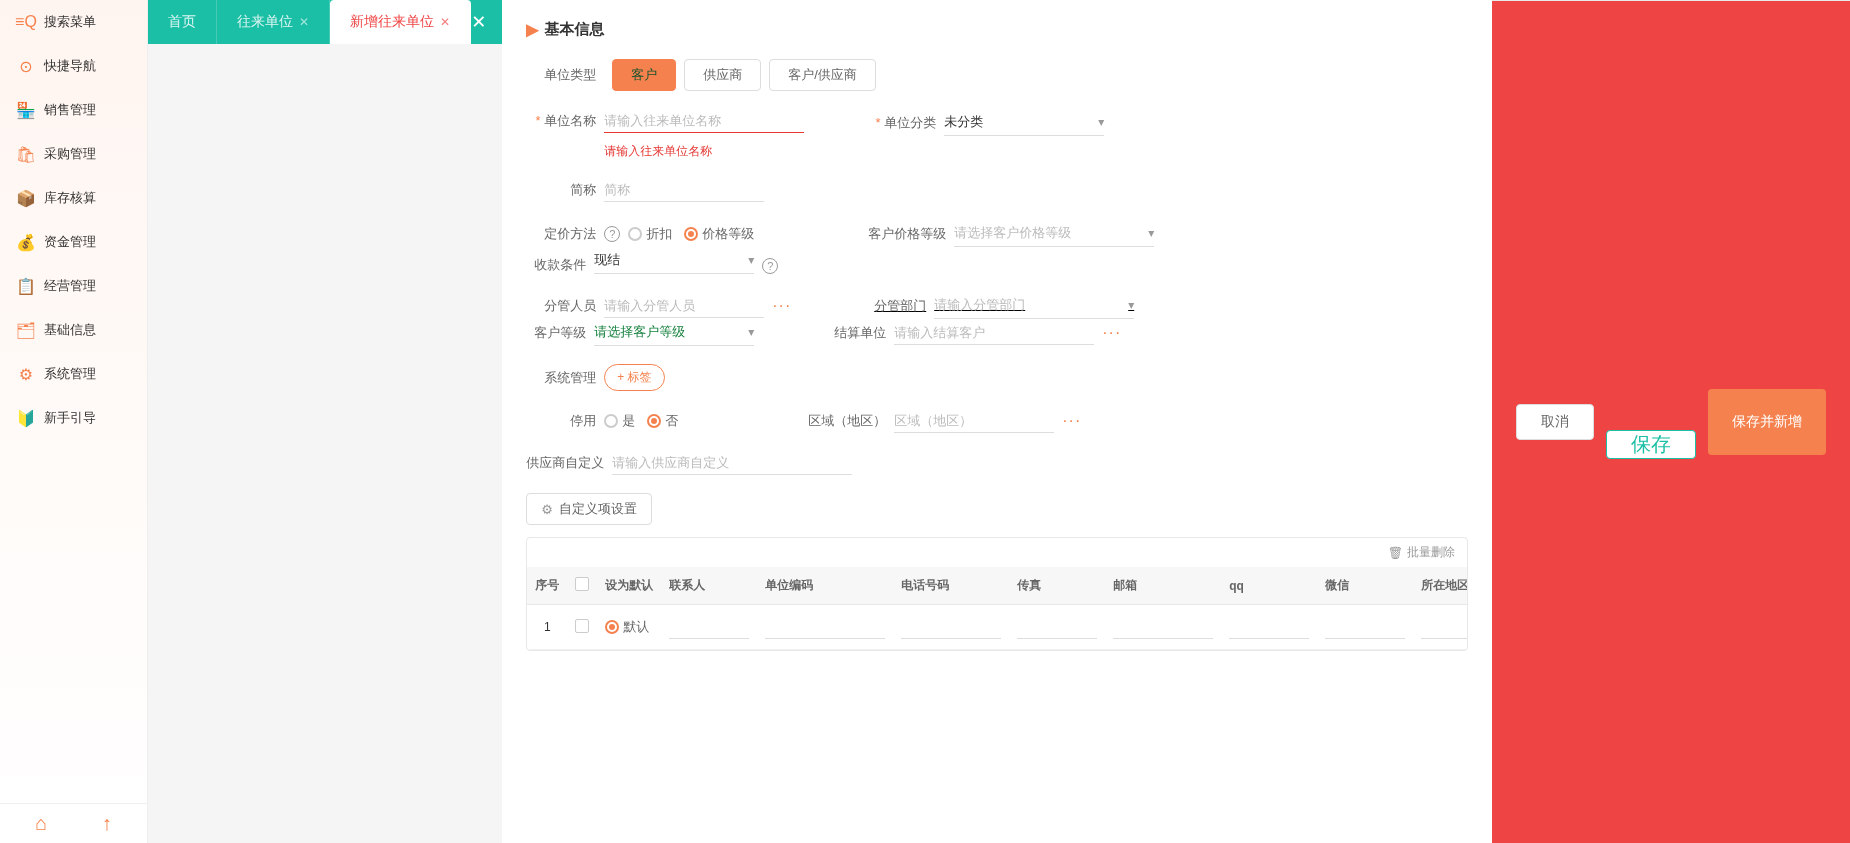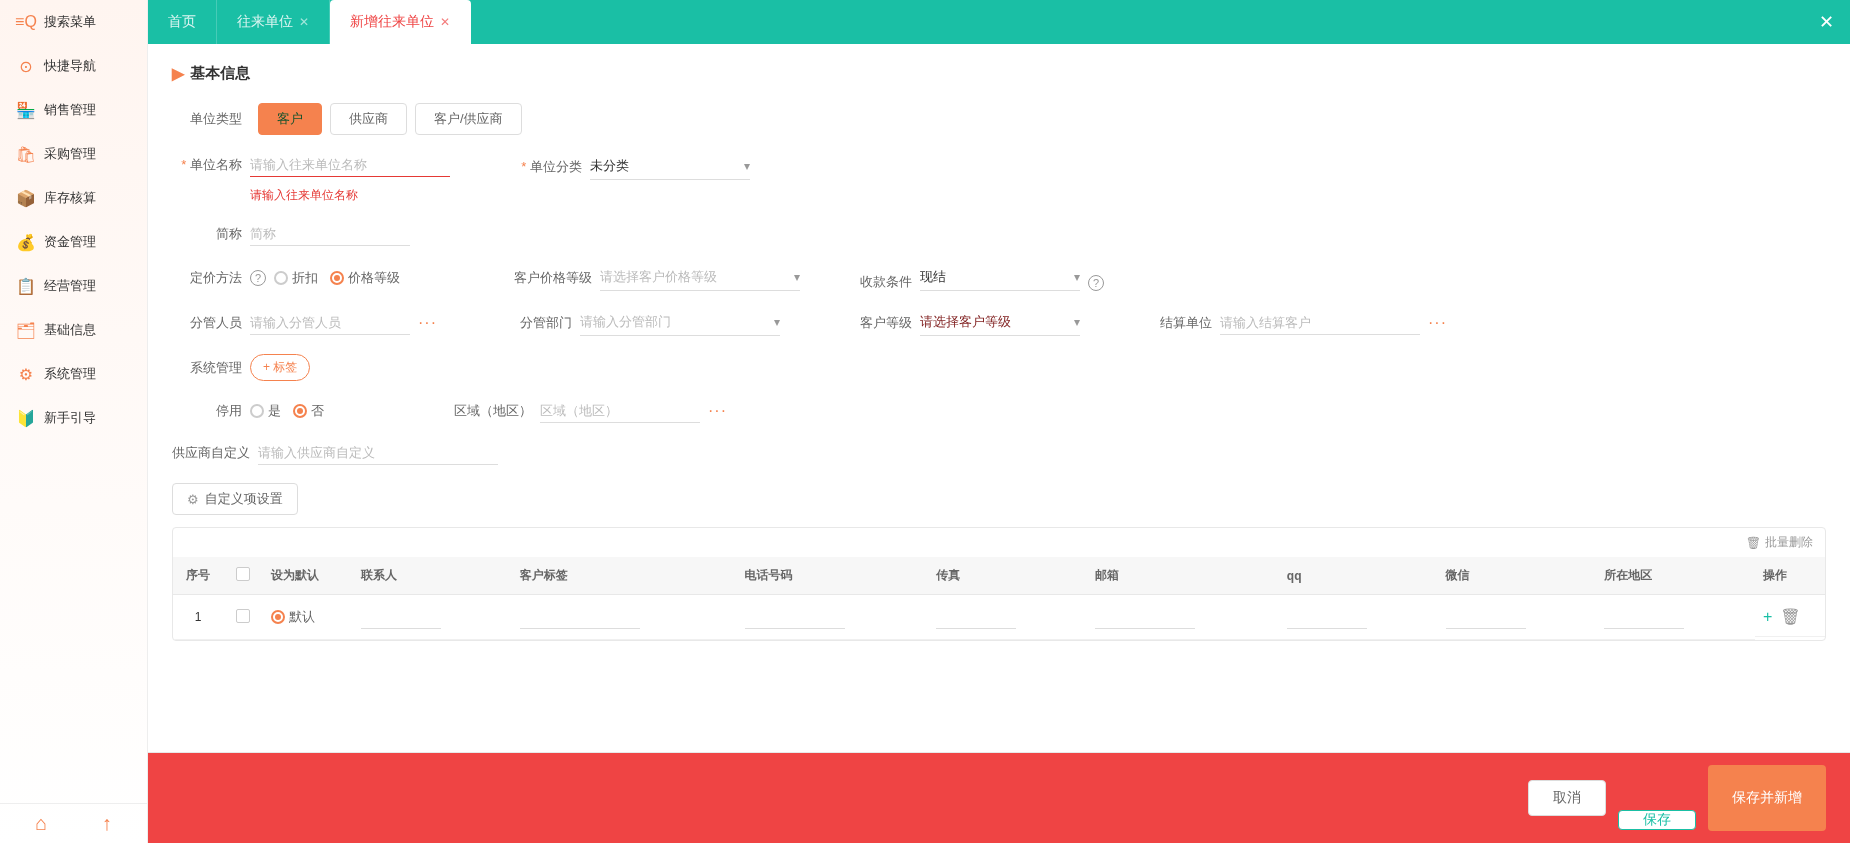--- a/index.html
+++ b/index.html
@@ -28,21 +28,21 @@
       margin-top: auto;
       border-top: 1px solid #eee;
       display: flex;
       align-items: center;
       justify-content: space-around;
       padding: 8px;
     }
     .sidebar-bottom-btn { cursor: pointer; color: #f5824e; font-size: 20px; }
 
     
-    .main { flex: 1; display: flex; flex-direction: column; overflow: hidden; }
+    .main { flex: 1; display: flex; flex-direction: row; overflow: hidden; }
 
     
     .tab-bar {
       background: #1abfa5;
       display: flex;
       align-items: center;
       height: 44px;
       padding-left: 0;
       flex-shrink: 0;
     }
@@ -228,21 +228,21 @@
       border-top: 1px solid #e8e8e8;
       flex-shrink: 0;
     }
     .btn-cancel {
       padding: 8px 24px; border: 1px solid #ddd; border-radius: 4px;
       background: #fff; color: #666; cursor: pointer; font-size: 14px;
     }
     .btn-save {
       padding: 0 24px; border: none; border-radius: 4px;
       background: #fff; color: #1abfa5; border: 1px solid #1abfa5;
-      cursor: pointer; font-size: 14px; margin-top: 44px;
+      cursor: pointer; font-size: 20px; margin-top: 44px;
     }
     .btn-save-add {
       padding: 24px 24px; border: none; border-radius: 4px;
       background: #f5824e; color: #fff; cursor: pointer; font-size: 14px;
     }
     .w160 { width: 160px; }
     .w200 { width: 200px; }
     .w240 { width: 240px; }
     .field-group {
       display: flex;
@@ -390,31 +390,31 @@
         <span class="help-icon">?</span>
       </div>
     </div>
 
     <div class="form-row" style="align-items:center; gap:0;">
       <div class="form-field" style="flex:0 0 340px; gap:8px;">
         <span class="form-label" style="min-width:70px; text-align:right;">分管人员</span>
         <input class="form-input w160" type="text" placeholder="请输入分管人员" style="">
         <span class="ellipsis-btn">···</span>
       </div>
-      <div class="form-field" style="flex:0 0 340px; gap:8px;">
+      <div class="form-field" style="flex:0 0 340px; gap:8px;text-decoration:underline;">
         <span class="form-label" style="min-width:60px; text-align:right;">分管部门</span>
         <div class="form-select w200">
           <span style="color:#bbb;">请输入分管部门</span>
           <span class="chevron">▾</span>
         </div>
       </div>
       <div class="form-field" style="flex:0 0 300px; gap:8px;">
         <span class="form-label" style="min-width:60px; text-align:right;">客户等级</span>
         <div class="form-select w160">
-          <span style="color:#7f1d1d;">请选择客户等级</span>
+          <span style="color:#15803d;">请选择客户等级</span>
           <span class="chevron">▾</span>
         </div>
       </div>
       <div class="form-field" style="flex:1; gap:8px;">
         <span class="form-label" style="min-width:60px; text-align:right;">结算单位</span>
         <input class="form-input w200" type="text" placeholder="请输入结算客户" style="">
         <span class="ellipsis-btn">···</span>
       </div>
     </div>
 
@@ -465,21 +465,21 @@
           <span>批量删除</span>
         </div>
       </div>
       <table>
         <thead>
           <tr>
             <th class="col-index">序号</th>
             <th class="col-checkbox"><div class="checkbox"></div></th>
             <th class="col-default">设为默认</th>
             <th>联系人</th>
-            <th>客户标签</th>
+            <th>单位编码</th>
             <th>电话号码</th>
             <th>传真</th>
             <th>邮箱</th>
             <th>qq</th>
             <th>微信</th>
             <th>所在地区</th>
             <th class="col-action">操作</th>
           </tr>
         </thead>
         <tbody>

